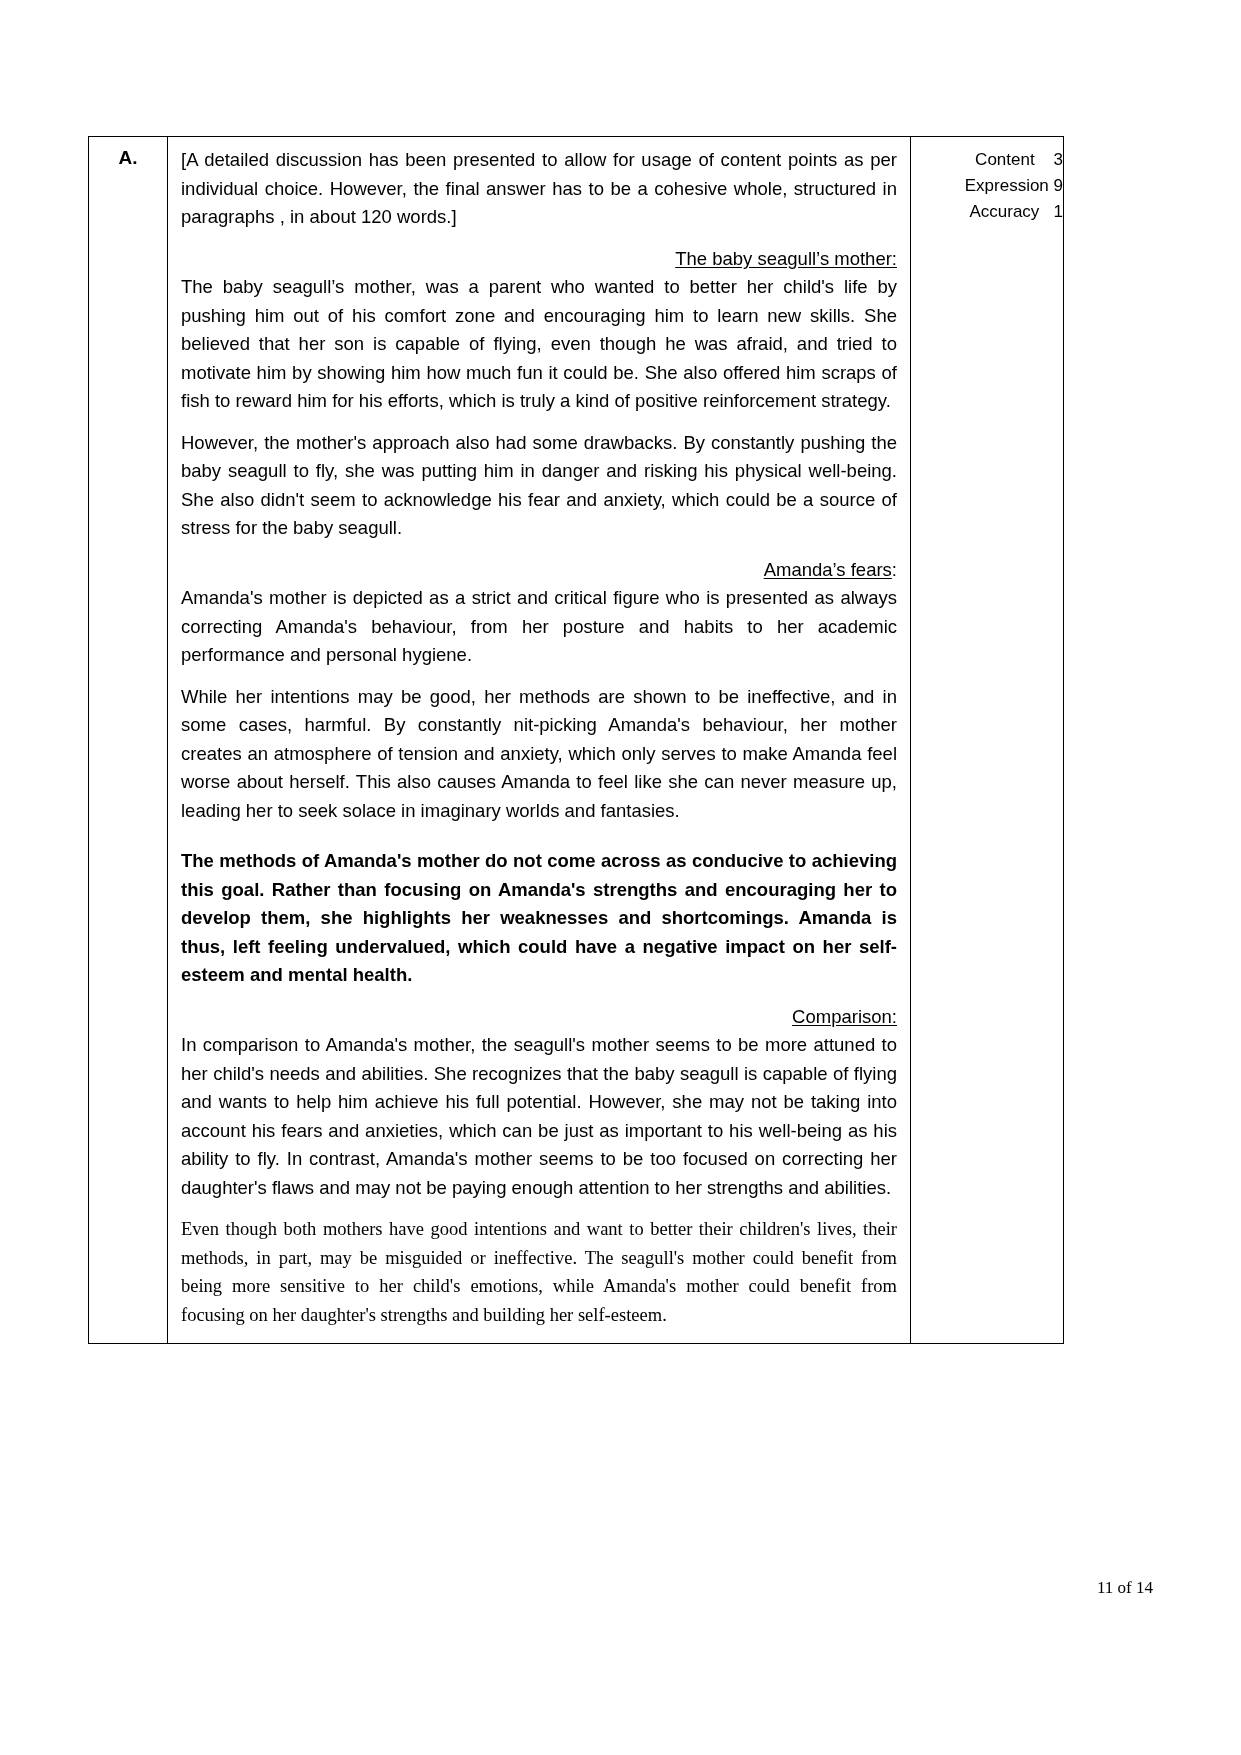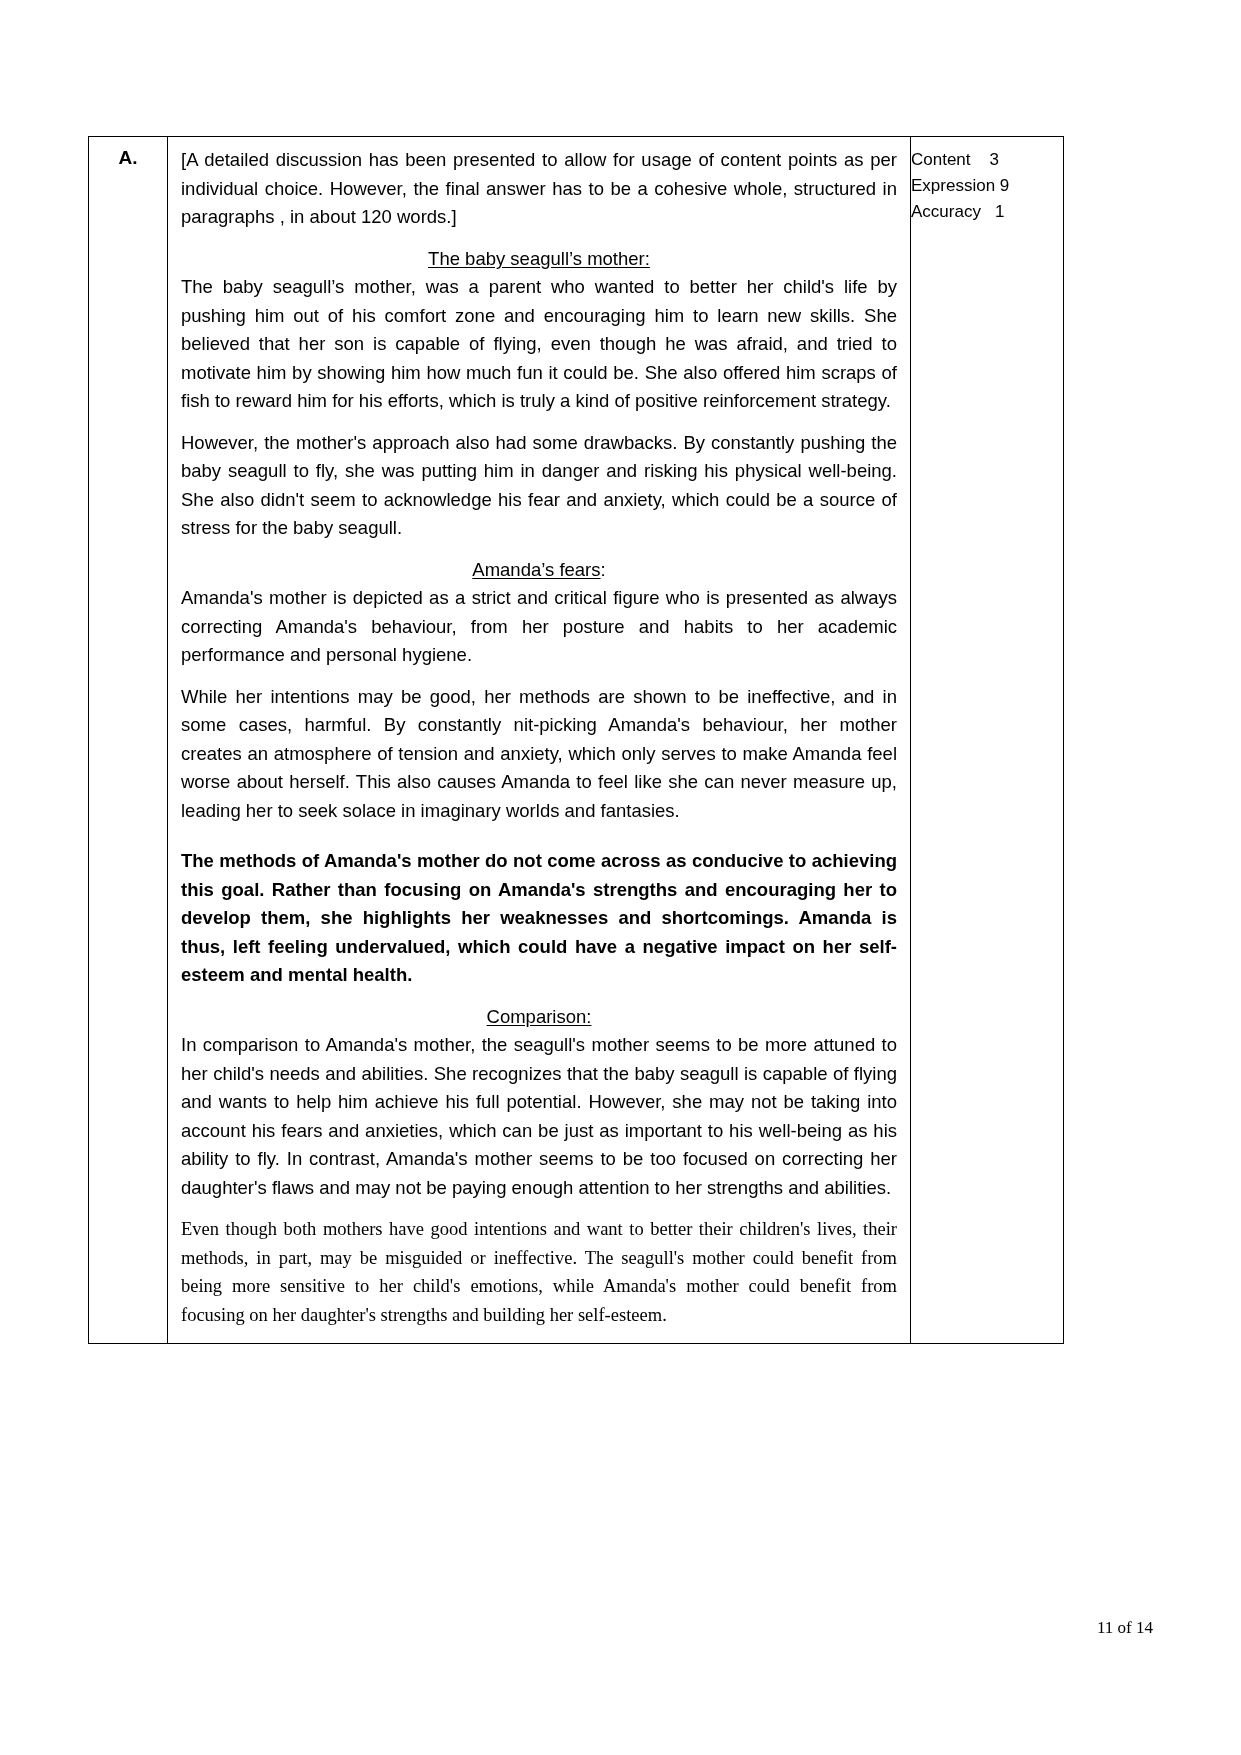--- a/index.html
+++ b/index.html
@@ -46,21 +46,21 @@
     font-size: 19px;
     line-height: 1.2;
   }
   td.body-cell {
     width: 716px;
     padding: 9px 13px 14px 13px;
   }
   td.marks-cell {
     width: 152px;
     padding-top: 10px;
-    text-align: left;
+    text-align: right;
   }
   .marks-line {
     font-size: 17px;
     line-height: 26px;
     white-space: pre;
   }
   .para {
     font-size: 18.5px;
     line-height: 28.5px;
     text-align: justify;
@@ -74,30 +74,30 @@
     font-family: Liberation Serif, serif;
   }
   .para.gap-before {
     margin-top: 22px;
     font-weight: bold;
   }
   .heading {
     font-size: 18.5px;
     line-height: 28.5px;
     margin: 0;
-    text-align: center;
+    text-align: right;
   }
   .heading .u {
     text-decoration: underline;
     text-underline-offset: 2px;
   }
   .footer {
     position: absolute;
     right: 88px;
-    top: 1618px;
+    top: 1578px;
     font-size: 17px;
     font-family: "Liberation Serif", serif;
   }
 </style>
 </head>
 <body>
 
 <div class="page">
 
   <table class="answer-table">

